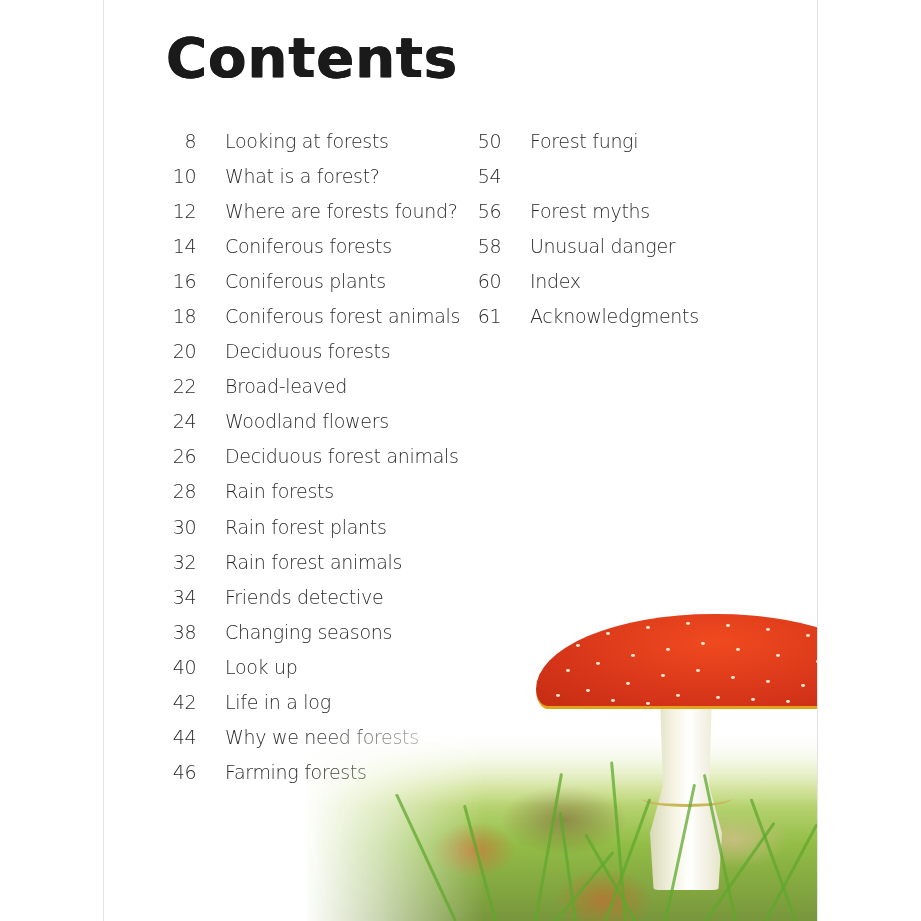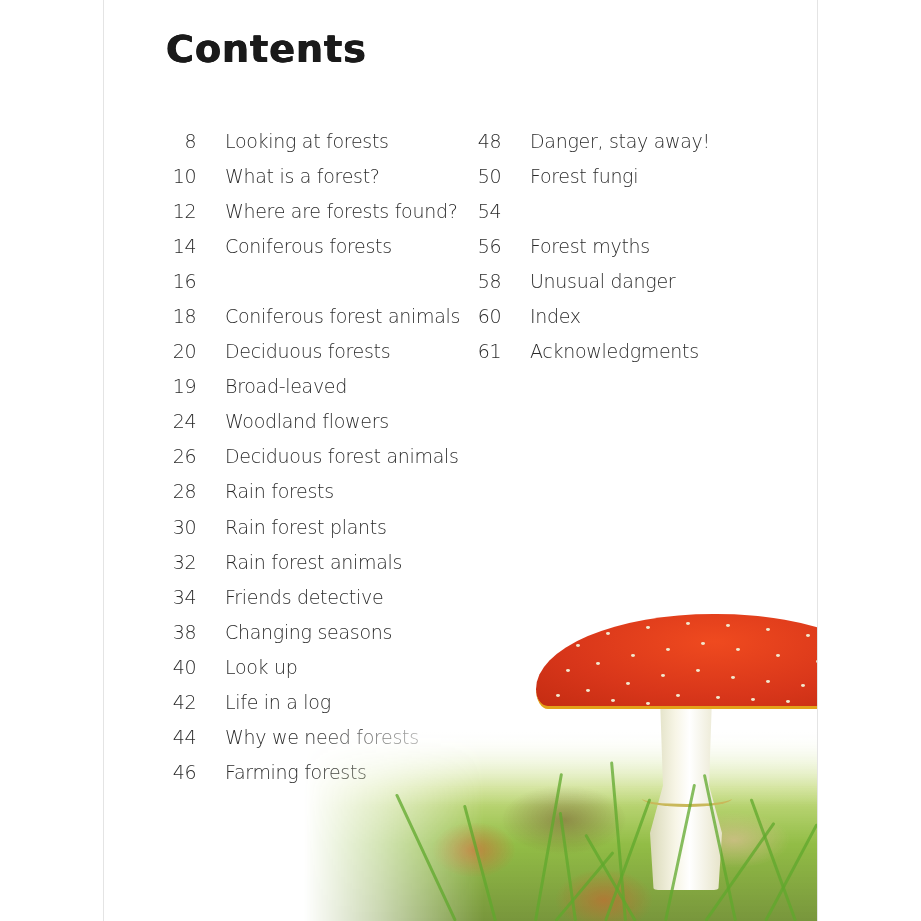--- a/index.html
+++ b/index.html
@@ -6,21 +6,21 @@
     body { width: 921px; height: 921px; position: relative; overflow: hidden; }
     .page {
       position: absolute; left: 103px; top: 0; width: 713px; height: 921px;
       background: #ffffff;
       border-left: 1px solid #e4e4e4; border-right: 1px solid #e4e4e4;
       overflow: hidden;
     }
     .title {
       position: absolute; left: 62px; top: 30px;
       font-family: "DejaVu Sans", sans-serif; font-weight: bold;
-      font-size: 38px; letter-spacing: 1px; color: #1a1a1a;
+      font-size: 56px; letter-spacing: 1px; color: #1a1a1a;
       line-height: 1;
       text-shadow: 0.5px 0 0 #1a1a1a, -0.5px 0 0 #1a1a1a;
     }
     .toc-col { position: absolute; top: 123px; }
     .toc-col.left { left: 62px; }
     .toc-col.right { left: 373px; }
     .toc-item {
       height: 35.1px; display: flex; align-items: center;
       font-family: "DejaVu Sans", sans-serif; font-size: 19px;
       color: #2b2b2b; white-space: nowrap;
@@ -88,31 +88,32 @@
       <div class="toc-item">
         <span class="toc-num">12</span>
         <span class="toc-label">Where are forests found?</span>
       </div>
       <div class="toc-item">
         <span class="toc-num">14</span>
         <span class="toc-label">Coniferous forests</span>
       </div>
       <div class="toc-item">
         <span class="toc-num">16</span>
+        <span class="toc-label">Coniferous plants</span>
       </div>
       <div class="toc-item">
         <span class="toc-num">18</span>
         <span class="toc-label">Coniferous forest animals</span>
       </div>
       <div class="toc-item">
         <span class="toc-num">20</span>
         <span class="toc-label">Deciduous forests</span>
       </div>
       <div class="toc-item">
-        <span class="toc-num">19</span>
+        <span class="toc-num">22</span>
         <span class="toc-label">Broad-leaved</span>
       </div>
       <div class="toc-item">
         <span class="toc-num">24</span>
         <span class="toc-label">Woodland flowers</span>
       </div>
       <div class="toc-item">
         <span class="toc-num">26</span>
         <span class="toc-label">Deciduous forest animals</span>
       </div>
@@ -147,24 +148,20 @@
       <div class="toc-item">
         <span class="toc-num">44</span>
         <span class="toc-label">Why we need forests</span>
       </div>
       <div class="toc-item">
         <span class="toc-num">46</span>
         <span class="toc-label">Farming forests</span>
       </div>
     </div>
   <div class="toc-col right" id="toc-right">
-      <div class="toc-item">
-        <span class="toc-num">48</span>
-        <span class="toc-label">Danger, stay away!</span>
-      </div>
       <div class="toc-item">
         <span class="toc-num">50</span>
         <span class="toc-label">Forest fungi</span>
       </div>
       <div class="toc-item">
         <span class="toc-num">54</span>
       </div>
       <div class="toc-item">
         <span class="toc-num">56</span>
         <span class="toc-label">Forest myths</span>

